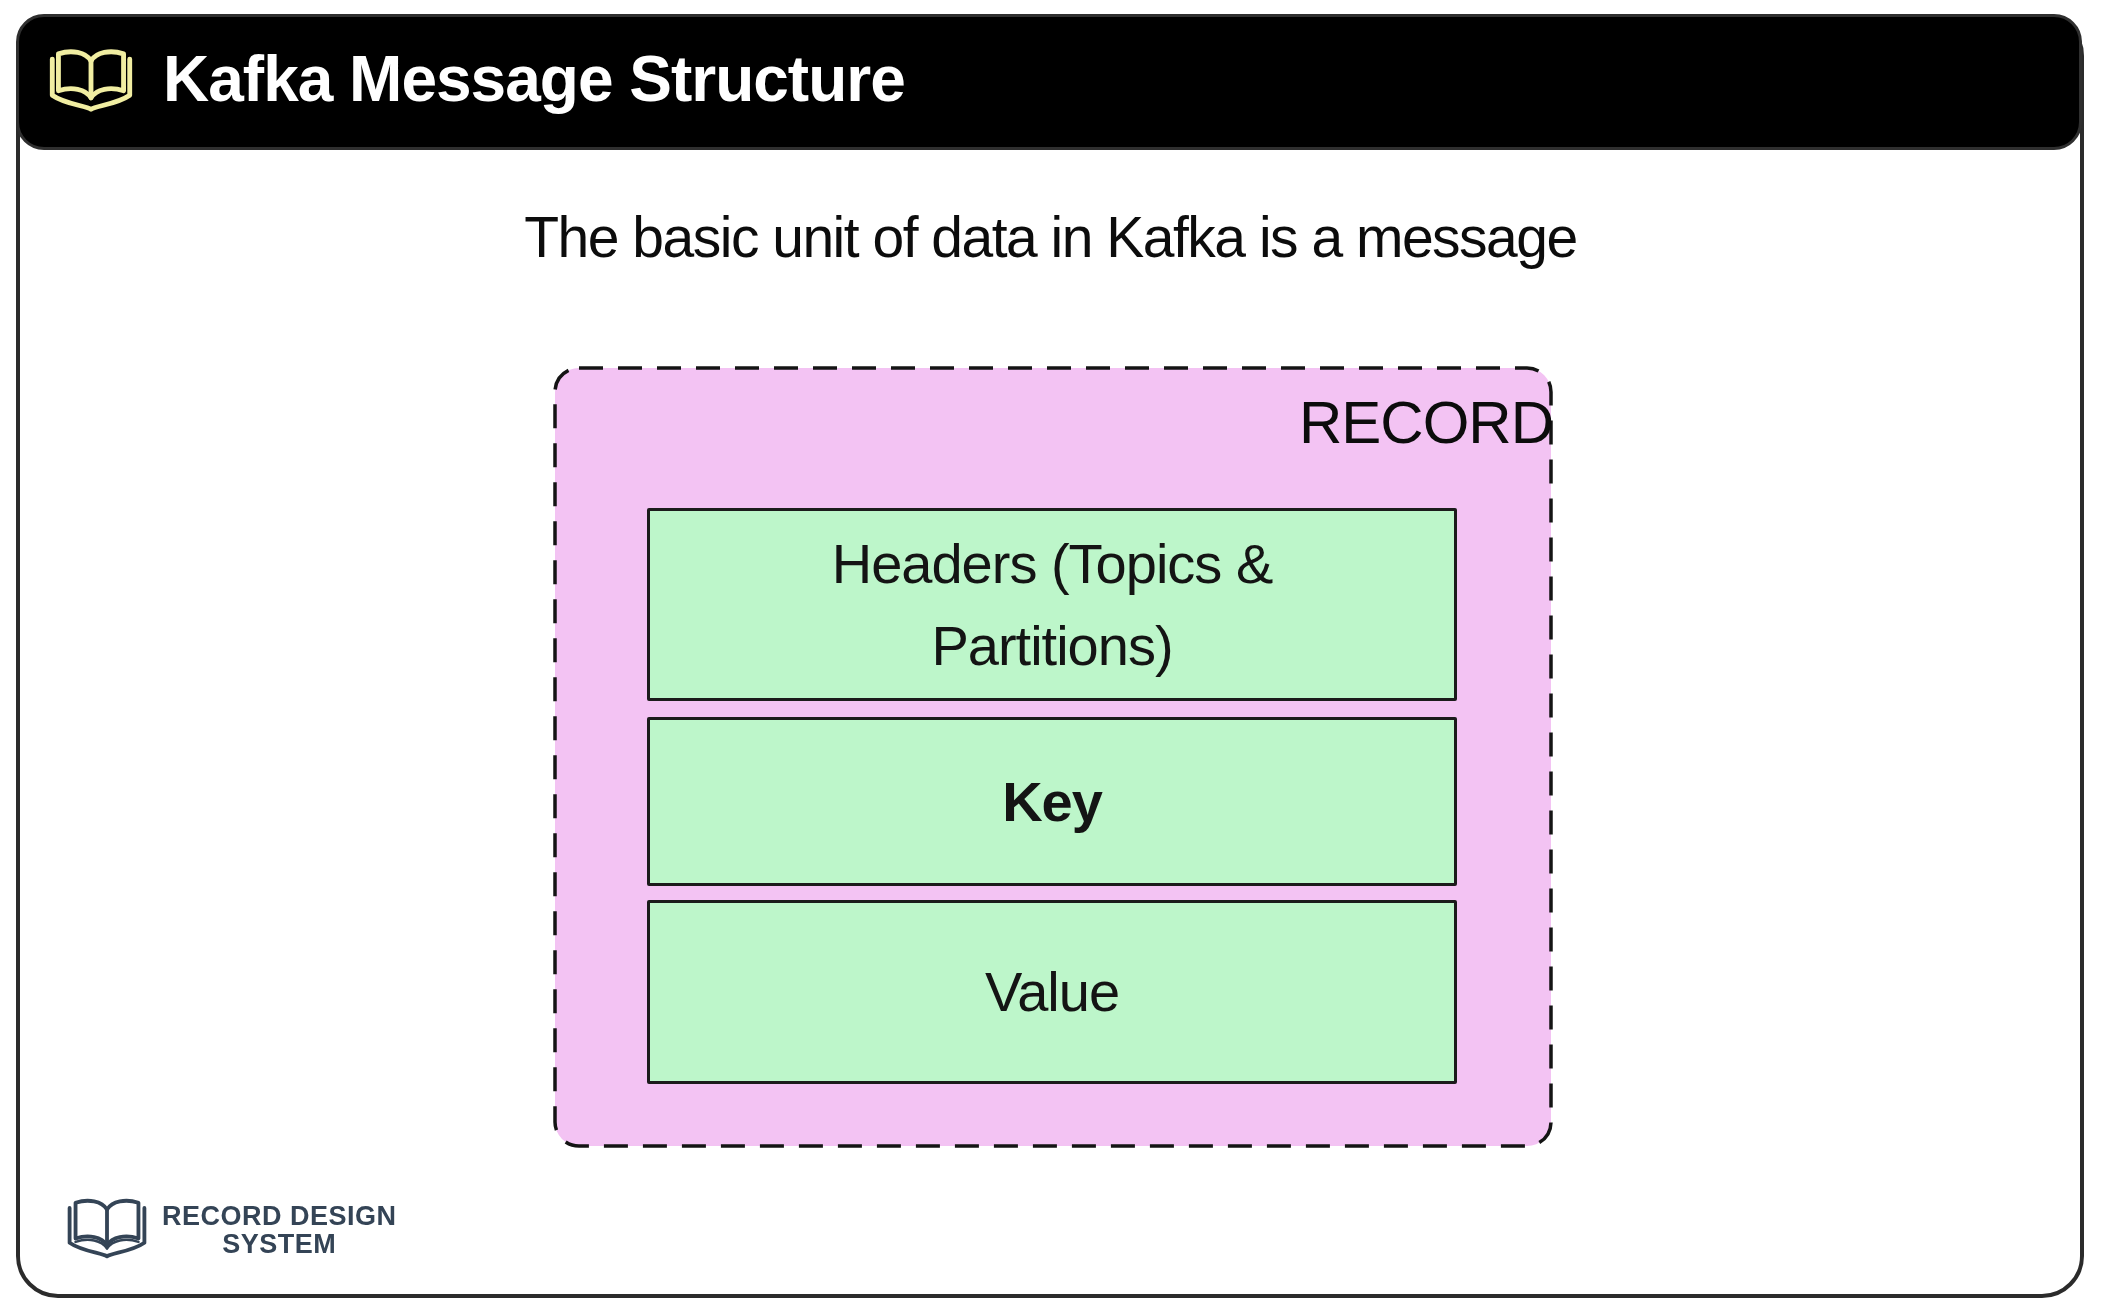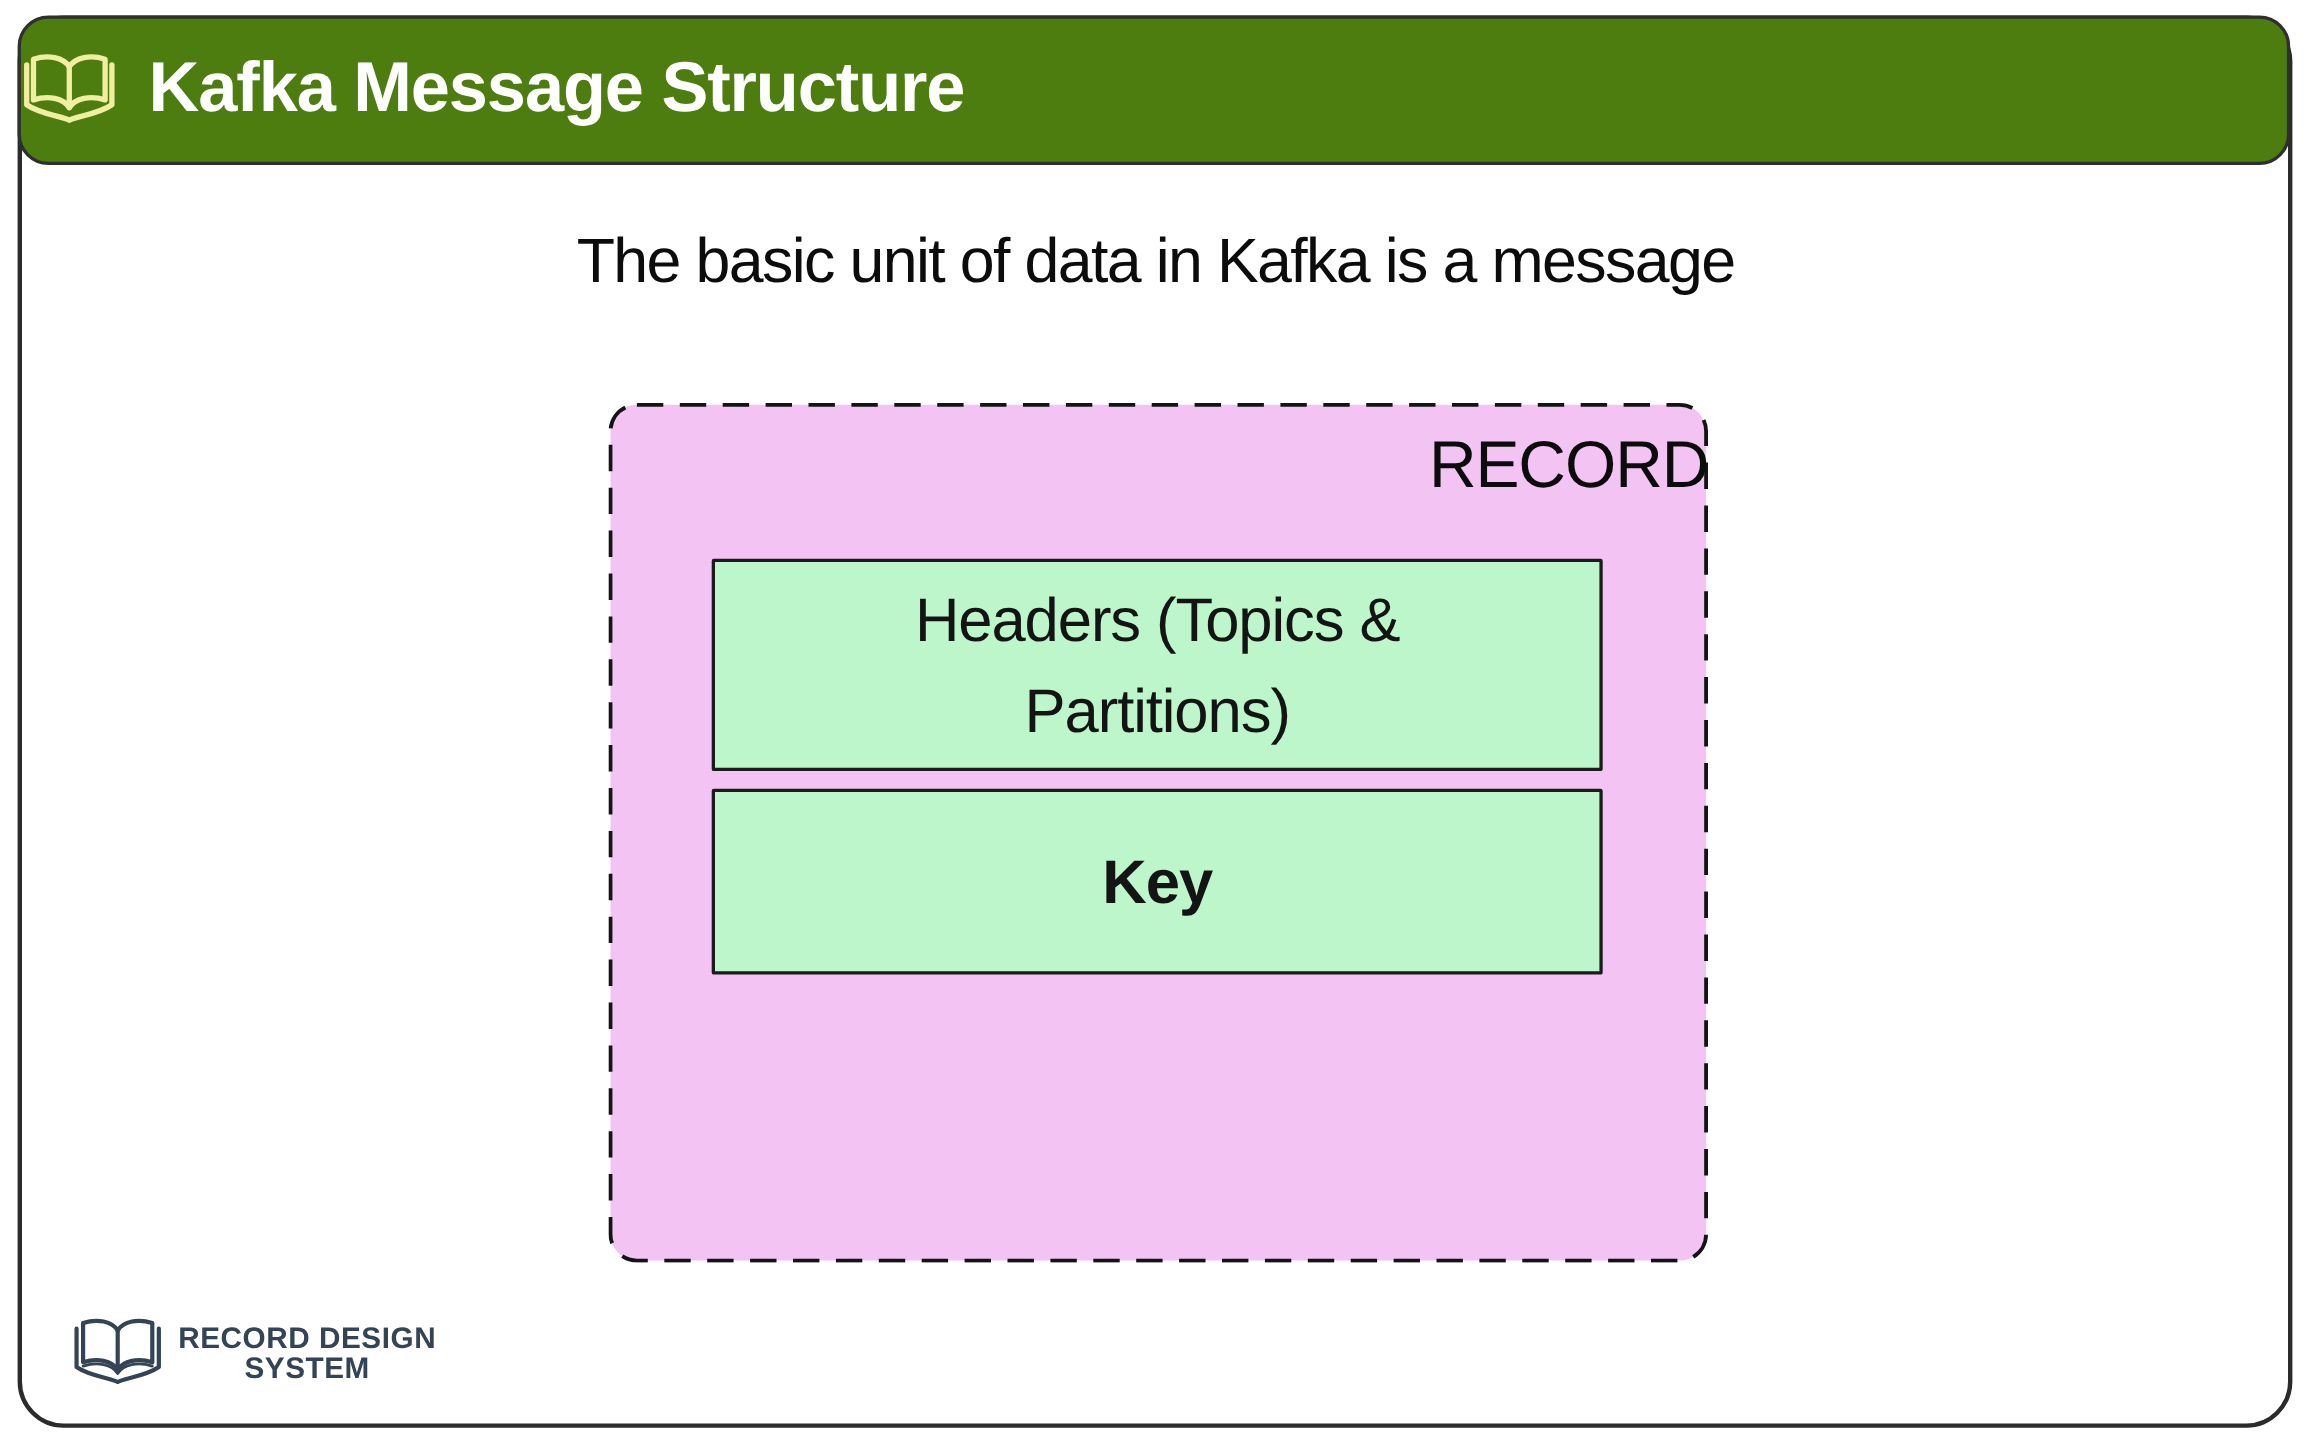--- a/index.html
+++ b/index.html
@@ -15,27 +15,28 @@
     left: 16px; top: 14px;
     width: 2060px; height: 1276px;
     border: 4px solid #2b2b2b;
     border-radius: 42px;
     background: #ffffff;
   }
   .header-bar {
     position: absolute;
     left: 16px; top: 14px;
     width: 2066px; height: 136px;
-    background: #4d7c0f;
+    background: #000000;
     border: 3px solid #2f2f2f;
     border-radius: 28px;
     box-sizing: border-box;
     display: flex;
     align-items: center;
     gap: 28px;
+    padding-left: 28px;
   }
   .header-book {
     width: 88px; height: 74px;
     flex: 0 0 auto;
   }
   .header-title {
     color: #ffffff;
     font-size: 64px;
     font-weight: 600;
     letter-spacing: -1px;
@@ -131,20 +132,21 @@
 
 <div class="subtitle">The basic unit of data in Kafka is a message</div>
 
 <div class="record">
   <svg class="record-bg" viewBox="0 0 1000 782" preserveAspectRatio="none" aria-hidden="true">
     <rect x="2" y="2" width="996" height="778" rx="24" fill="#f3c3f3" stroke="#141414" stroke-width="3.5" stroke-dasharray="24 15"></rect>
   </svg>
   <div class="record-label">RECORD</div>
   <div class="field field-headers">Headers (Topics &amp; Partitions)</div>
   <div class="field field-key">Key</div>
+  <div class="field field-value">Value</div>
 </div>
 
 <div class="footer-logo">
   <svg class="logo-book" viewBox="0 0 100 80" aria-hidden="true">
     <g fill="#ffffff" stroke="#344456" stroke-width="4.5" stroke-linejoin="round" stroke-linecap="round">
       <path d="M6 14 L6 55 C20 65 44 67 50 71 C56 67 80 65 94 55 L94 14" fill="none"></path>
       <path d="M50 16 C44 6 28 3 13 8 L13 50 C28 45 44 48 50 58 C56 48 72 45 87 50 L87 8 C72 3 56 6 50 16 Z"></path>
       <path d="M50 16 L50 58" fill="none"></path>
       <path d="M13 54 C28 49 44 52 50 62 C56 52 72 49 87 54" fill="none" stroke-width="3"></path>
     </g>

